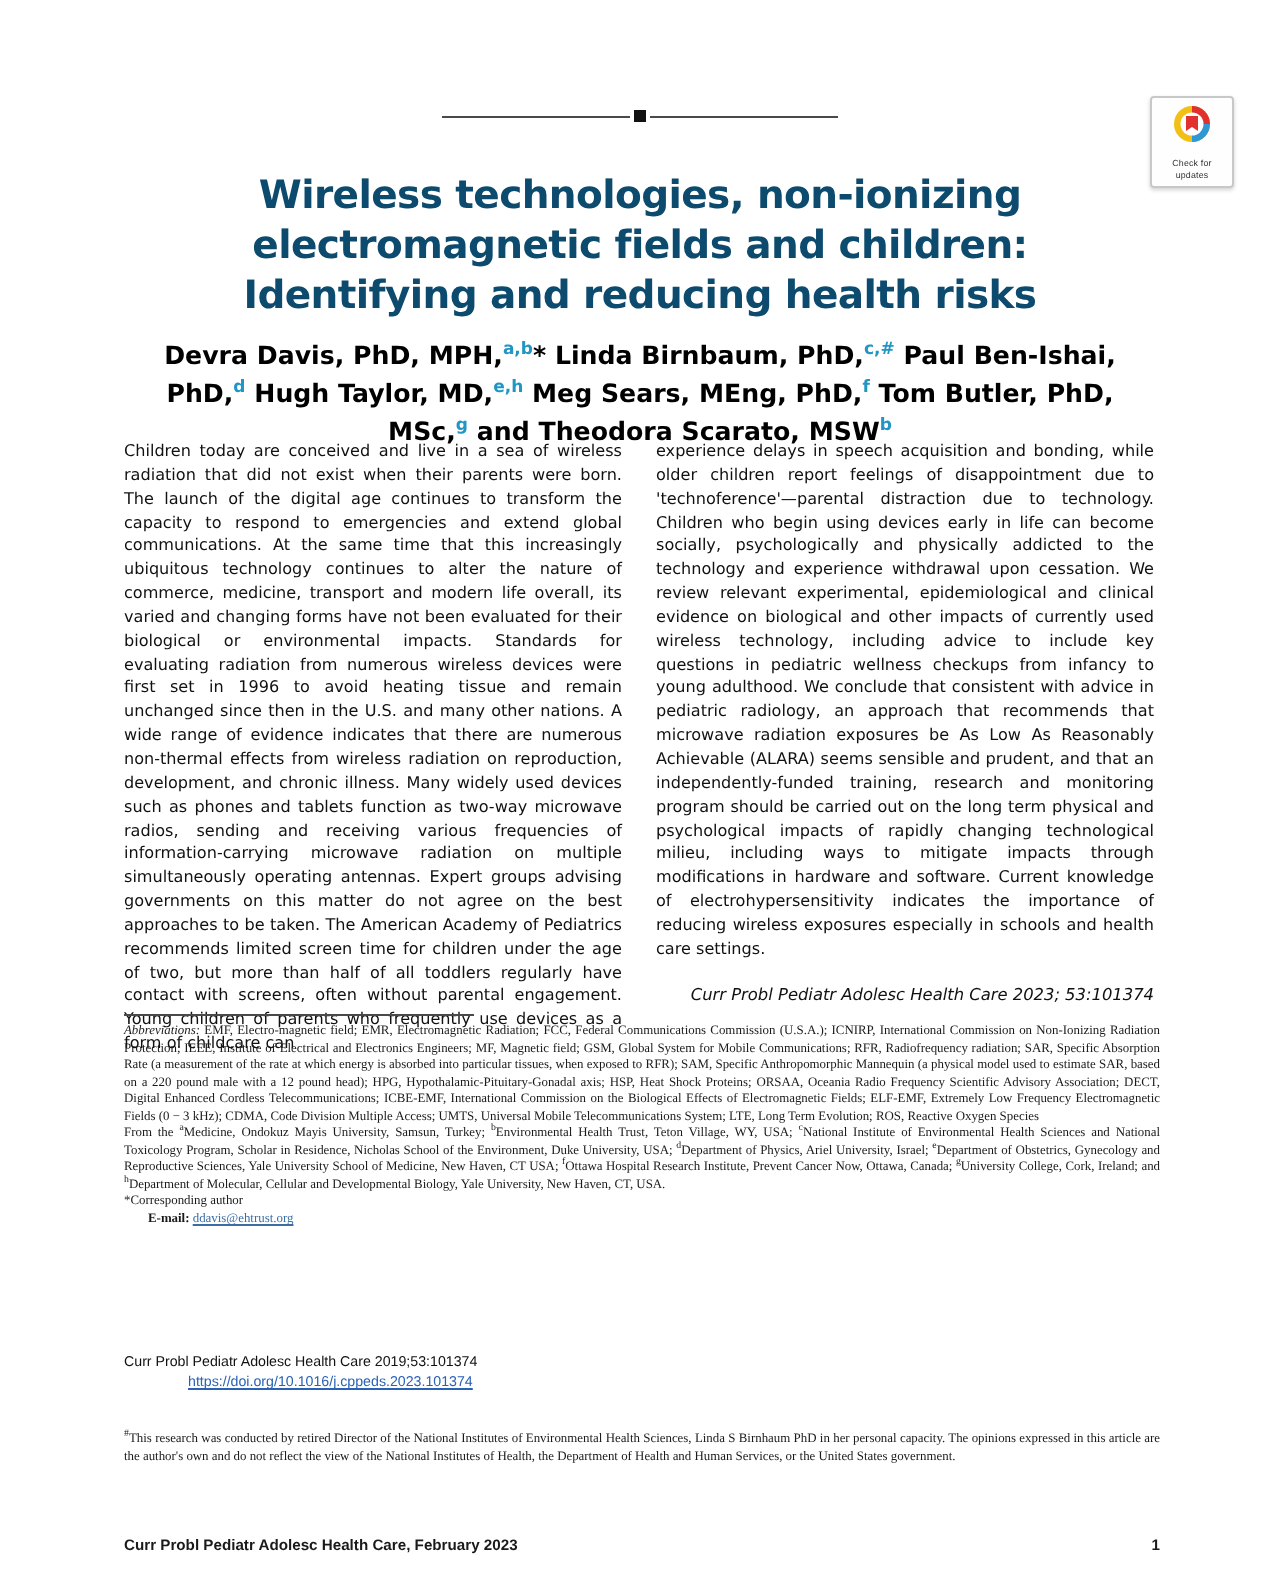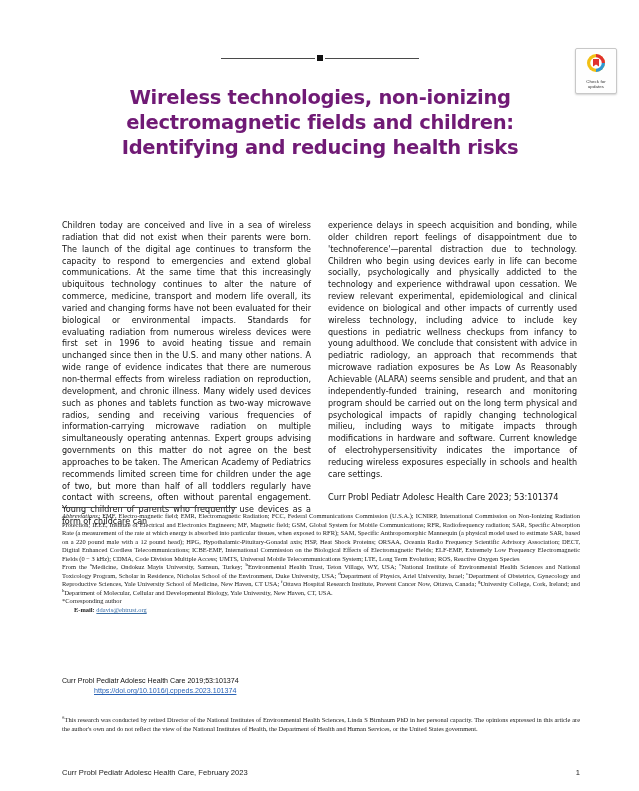--- a/index.html
+++ b/index.html
@@ -74,21 +74,21 @@
     position: absolute;
     top: 72px;
     left: 96px;
     width: 448px;
     text-align: center;
     font-family: "DejaVu Sans", sans-serif;
     font-weight: bold;
     font-size: 19.5px;
     line-height: 25px;
     letter-spacing: -0.3px;
-    color: #701a75;
+    color: #0c4a6e;
   }
 
   
   .authors {
     position: absolute;
     top: 168px;
     left: 62px;
     width: 516px;
     text-align: center;
     font-family: "DejaVu Sans", sans-serif;
@@ -117,24 +117,25 @@
     width: 249px;
     font-family: "DejaVu Sans", sans-serif;
     font-size: 8.05px;
     line-height: 11.85px;
     text-align: justify;
     color: #111;
     hyphens: auto;
   }
   .journal-ref {
     margin-top: 11px;
+    font-style: italic;
     font-size: 8.2px;
     font-family: "DejaVu Sans", sans-serif;
     color: #111;
-    text-align: left;
+    text-align: right;
   }
 
   
   .notes-rule {
     position: absolute;
     top: 507px;
     left: 62px;
     width: 175px;
     height: 1px;
     background: #4a4a4a;
@@ -196,20 +197,21 @@
     position: absolute;
     bottom: 14px;
     left: 62px;
     width: 518px;
     display: flex;
     justify-content: space-between;
     align-items: baseline;
     font-family: "Liberation Sans", sans-serif;
     font-size: 7.6px;
     color: #1a1a1a;
+    font-weight: bold;
   }
 </style>
 </head>
 <body>
 
 <div class="page">
 
   <div class="crossmark">
     <span>
       <svg width="20" height="20" viewBox="0 0 40 40" aria-hidden="true">
@@ -227,20 +229,21 @@
   </div>
 
   <div class="rule-wrap">
     <div class="rule-line"></div>
     <div class="rule-square"></div>
     <div class="rule-line"></div>
   </div>
 
   <h1 class="title">Wireless technologies, non-ionizing electromagnetic fields and children: Identifying and reducing health risks</h1>
 
+  <div class="authors">Devra Davis, PhD, MPH,<sup>a,b</sup>* Linda Birnbaum, PhD,<sup>c,#</sup> Paul Ben-Ishai, PhD,<sup>d</sup> Hugh Taylor, MD,<sup>e,h</sup> Meg Sears, MEng, PhD,<sup>f</sup> Tom Butler, PhD, MSc,<sup>g</sup> and Theodora Scarato, MSW<sup>b</sup></div>
 
   <div class="abstract">
     <div class="abstract-col">
       <span>Children today are conceived and live in a sea of wireless radiation that did not exist when their parents were born. The launch of the digital age continues to transform the capacity to respond to emergencies and extend global communications. At the same time that this increasingly ubiquitous technology continues to alter the nature of commerce, medicine, transport and modern life overall, its varied and changing forms have not been evaluated for their biological or environmental impacts. Standards for evaluating radiation from numerous wireless devices were first set in 1996 to avoid heating tissue and remain unchanged since then in the U.S. and many other nations. A wide range of evidence indicates that there are numerous non-thermal effects from wireless radiation on reproduction, development, and chronic illness. Many widely used devices such as phones and tablets function as two-way microwave radios, sending and receiving various frequencies of information-carrying microwave radiation on multiple simultaneously operating antennas. Expert groups advising governments on this matter do not agree on the best approaches to be taken. The American Academy of Pediatrics recommends limited screen time for children under the age of two, but more than half of all toddlers regularly have contact with screens, often without parental engagement. Young children of parents who frequently use devices as a form of childcare can</span>
     </div>
     <div class="abstract-col">
       <span>experience delays in speech acquisition and bonding, while older children report feelings of disappointment due to 'technoference'—parental distraction due to technology. Children who begin using devices early in life can become socially, psychologically and physically addicted to the technology and experience withdrawal upon cessation. We review relevant experimental, epidemiological and clinical evidence on biological and other impacts of currently used wireless technology, including advice to include key questions in pediatric wellness checkups from infancy to young adulthood. We conclude that consistent with advice in pediatric radiology, an approach that recommends that microwave radiation exposures be As Low As Reasonably Achievable (ALARA) seems sensible and prudent, and that an independently-funded training, research and monitoring program should be carried out on the long term physical and psychological impacts of rapidly changing technological milieu, including ways to mitigate impacts through modifications in hardware and software. Current knowledge of electrohypersensitivity indicates the importance of reducing wireless exposures especially in schools and health care settings.</span>
       <div class="journal-ref">Curr Probl Pediatr Adolesc Health Care 2023; 53:101374</div>
     </div>
   </div>

